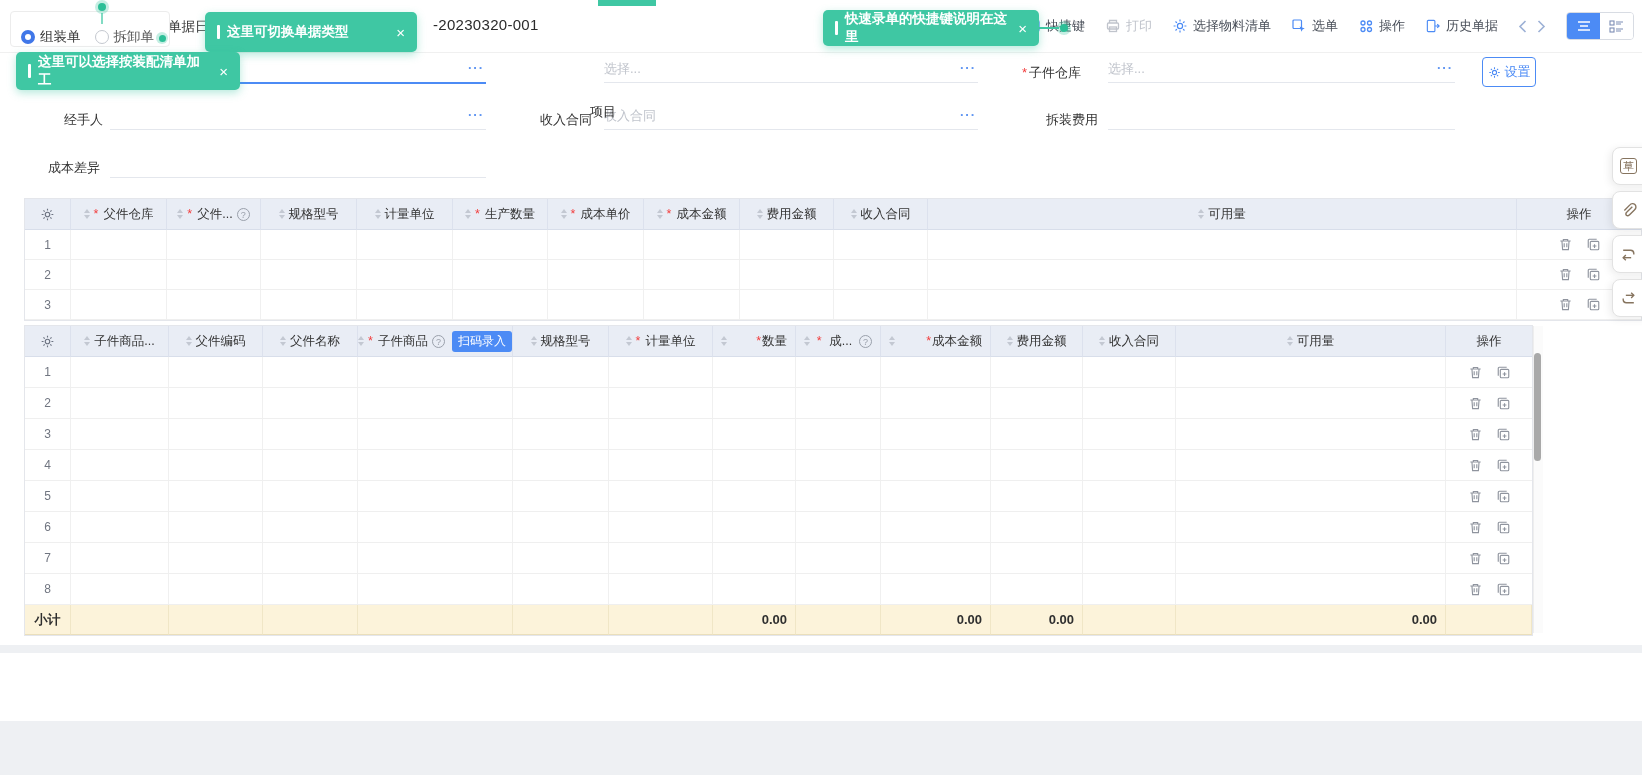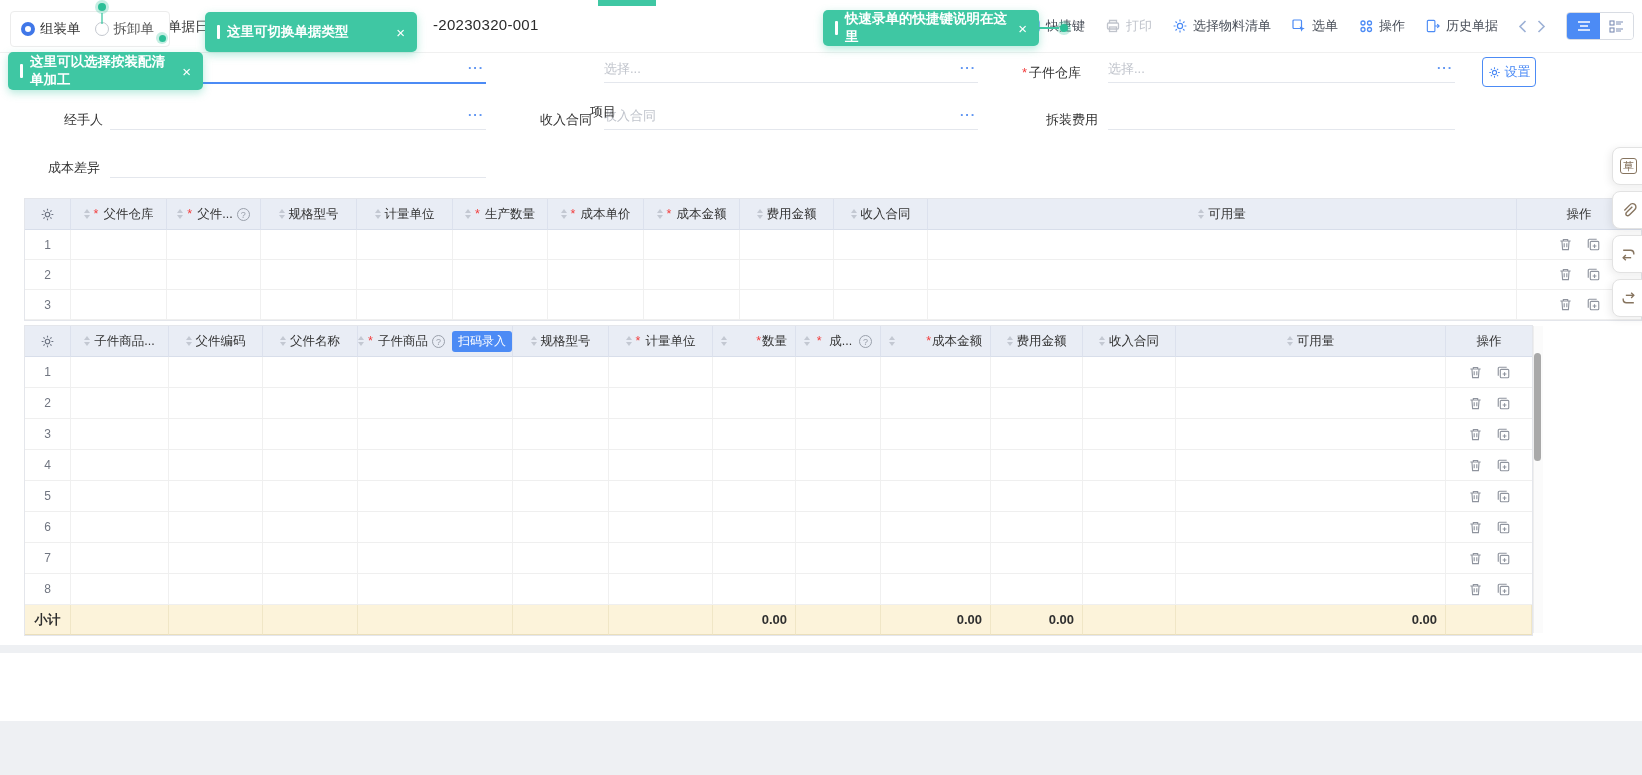--- a/index.html
+++ b/index.html
@@ -1,20 +1,20 @@
 <!DOCTYPE html>
 <html><head>
 <meta charset="utf-8">
 <style>
   html,body{margin:0;padding:0;background:#e9ebee;}
   .screen{position:relative;width:1642px;height:775px;background:#ffffff;overflow:hidden;
           font-family:"Liberation Sans","DejaVu Sans",sans-serif;color:#333;}
   
   .radio-box{position:absolute;left:10px;top:11px;width:160px;height:36px;background:#fff;
-             border:1px solid #ececec;border-radius:4px;display:flex;align-items:center;gap:14px;
+             border:1px solid #ececec;border-radius:4px;display:flex;align-items:flex-end;gap:14px;
              padding:0 10px;box-sizing:border-box;z-index:5;}
   .radio{display:flex;align-items:center;gap:5px;font-size:13.5px;cursor:pointer;}
   .rdot{width:14px;height:14px;border-radius:50%;box-sizing:border-box;background:#fff;}
   .rdot.on{border:4.5px solid #4077e8;}
   .rdot.off{border:1px solid #c4c8cf;}
   .date-label{position:absolute;left:168px;top:18px;font-size:13.5px;color:#333;z-index:1;}
   .doc-number{position:absolute;left:433px;top:16px;font-size:15px;color:#2b2b2b;z-index:1;letter-spacing:.3px;}
   .topbar-sep{position:absolute;left:0;top:52px;width:1642px;height:1px;background:#f0f0f0;}
   .top-green-bar{position:absolute;left:598px;top:0;width:58px;height:6px;background:#3fc7a3;z-index:45;}
   
@@ -123,21 +123,21 @@
   <div class="conn-h" style="left:1037px;top:27px;width:22px;"></div>
   <div class="dot-ring" style="left:1057px;top:21px;width:14px;height:14px;">
       <span class="dot-core" style="width:8px;height:8px;"></span>
     </div>
 
   <div class="tip" style="left:205px;top:12px;width:212px;height:40px;">
     <span class="bar"></span>
     <span>这里可切换单据类型</span>
     <span class="x">×</span>
   </div>
-  <div class="tip" style="left:8px;top:52px;width:195px;height:38px;">
+  <div class="tip" style="left:16px;top:52px;width:224px;height:38px;">
     <span class="bar"></span>
     <span>这里可以选择按装配清单加工</span>
     <span class="x">×</span>
   </div>
   <div class="tip" style="left:823px;top:10px;width:216px;height:36px;">
     <span class="bar"></span>
     <span>快速录单的快捷键说明在这里</span>
     <span class="x">×</span>
   </div>
 

